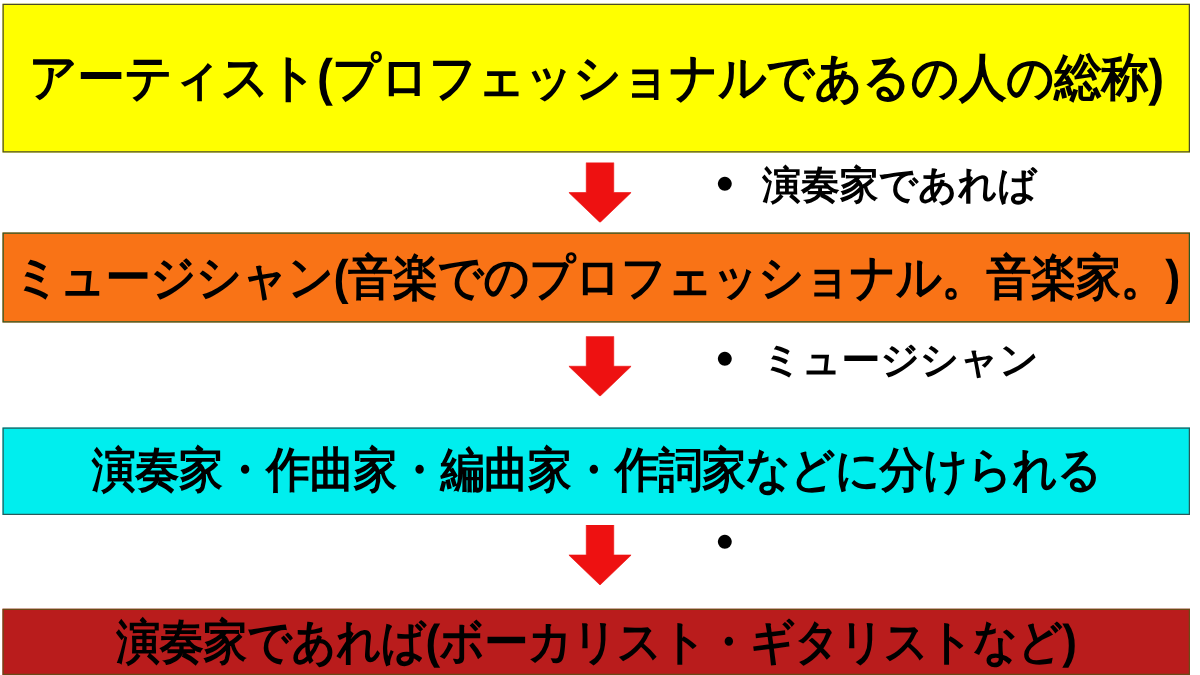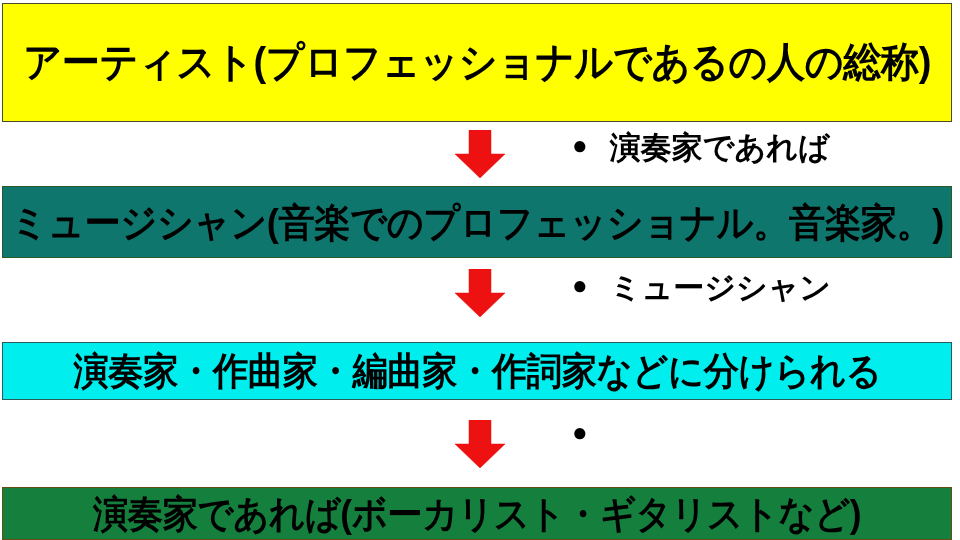--- a/index.html
+++ b/index.html
@@ -37,21 +37,21 @@
     color: #000000;
     white-space: nowrap;
     letter-spacing: -0.5px;
     transform: scaleX(0.93);
     transform-origin: center center;
     line-height: 1;
   }
 
   .box-0 { left: 2px;  top: 3px;   width: 950px; height: 119px; }
   .box-1 { left: 2px;  top: 186px; width: 950px; height: 72px;  }
-  .box-2 { left: 2px;  top: 342px; width: 950px; height: 58px;  }
+  .box-2 { left: 2px;  top: 342px; width: 950px; height: 70px;  }
   .box-3 { left: 2px;  top: 487px; width: 950px; height: 53px;  }
 
   .box-0 .box-label { font-size: 41px; }
   .box-1 .box-label { font-size: 39px; }
   .box-2 .box-label { font-size: 38px; }
   .box-3 .box-label { font-size: 38px; }
 
   
   .connector {
     position: absolute;
@@ -115,21 +115,21 @@
       <svg viewBox="0 0 50 48" xmlns="http://www.w3.org/2000/svg">
         <polygon points="14,0 36,0 36,24 50,24 25,48 0,24 14,24" fill="#EE1111" stroke="#EE1111" stroke-width="0.5"></polygon>
       </svg>
     </div>
     <div class="note">
       <span class="note-bullet">●</span>
       <span class="note-text">演奏家であれば</span>
     </div>
   </div>
 
-  <div class="box box-1" style="background:#0f766e; border-color:#2A5A2A;">
+  <div class="box box-1" style="background:#f97316; border-color:#2A5A2A;">
     <span class="box-label">ミュージシャン(音楽でのプロフェッショナル。音楽家。)</span>
   </div>
 
   <div class="connector conn-1">
     <div class="arrow">
       <svg viewBox="0 0 50 48" xmlns="http://www.w3.org/2000/svg">
         <polygon points="14,0 36,0 36,24 50,24 25,48 0,24 14,24" fill="#EE1111" stroke="#EE1111" stroke-width="0.5"></polygon>
       </svg>
     </div>
     <div class="note">
@@ -146,17 +146,17 @@
     <div class="arrow">
       <svg viewBox="0 0 50 48" xmlns="http://www.w3.org/2000/svg">
         <polygon points="14,0 36,0 36,24 50,24 25,48 0,24 14,24" fill="#EE1111" stroke="#EE1111" stroke-width="0.5"></polygon>
       </svg>
     </div>
     <div class="note">
       <span class="note-bullet">●</span>
     </div>
   </div>
 
-  <div class="box box-3" style="background:#15803d; border-color:#6A4A16;">
+  <div class="box box-3" style="background:#b91c1c; border-color:#6A4A16;">
     <span class="box-label">演奏家であれば(ボーカリスト・ギタリストなど)</span>
   </div>
 
 </div>
 
 </body></html>

